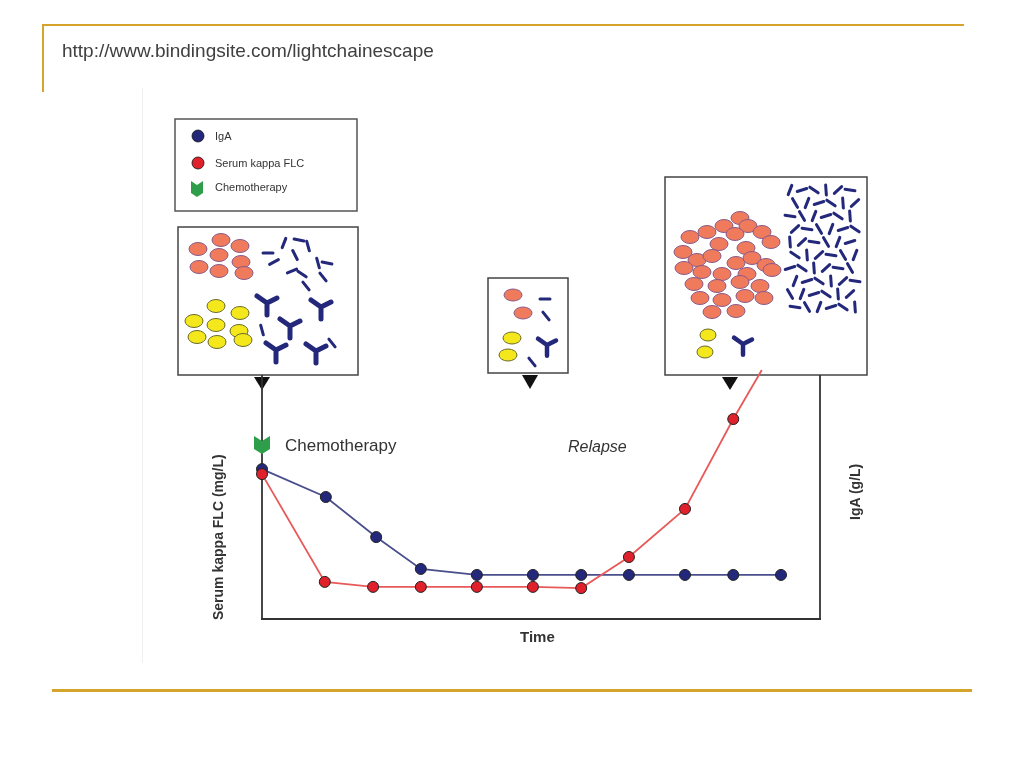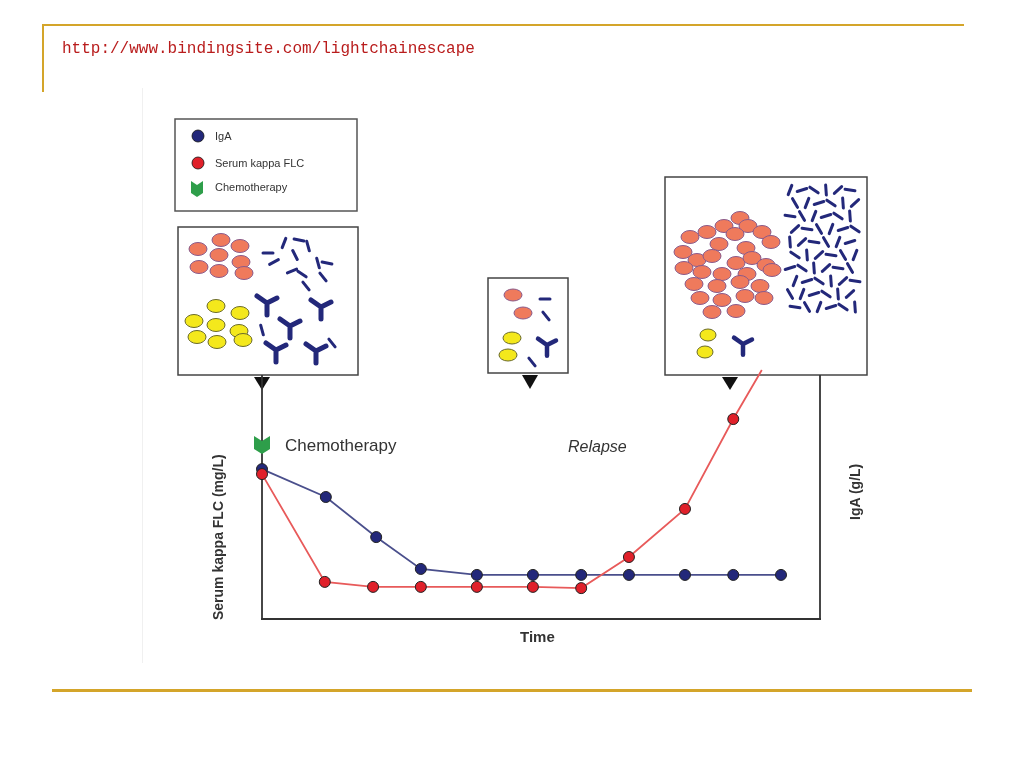--- a/index.html
+++ b/index.html
@@ -1,20 +1,20 @@
 <!DOCTYPE html>
 <html><head>
 <meta charset="utf-8">
 <style>
   html, body { margin:0; padding:0; background:#ffffff; }
   body { width:1024px; height:768px; position:relative; overflow:hidden; font-family:"Liberation Sans", sans-serif; }
   .top-rule { position:absolute; left:42px; top:24px; width:922px; height:2px; background:#d4a52a; }
   .left-rule { position:absolute; left:42px; top:24px; width:2px; height:68px; background:#d4a52a; }
   .bottom-rule { position:absolute; left:52px; top:689px; width:920px; height:3px; background:#d4a52a; }
-  .url { position:absolute; left:62px; top:40px; font-family:Liberation Mono, monospace; font-size:16px; color:#b91c1c; }
+  .url { position:absolute; left:62px; top:40px; font-family:Liberation Sans, sans-serif; font-size:19px; color:#404040; }
   .faint-frame { position:absolute; left:142px; top:88px; width:1px; height:575px; background:#f0f0f0; }
   svg { position:absolute; left:0; top:0; }
   .lbl { font-family:"Liberation Sans", sans-serif; fill:#333; }
 </style>
 </head>
 <body>
 
 <div class="top-rule"></div>
 <div class="left-rule"></div>
 <div class="url">http://www.bindingsite.com/lightchainescape</div>

